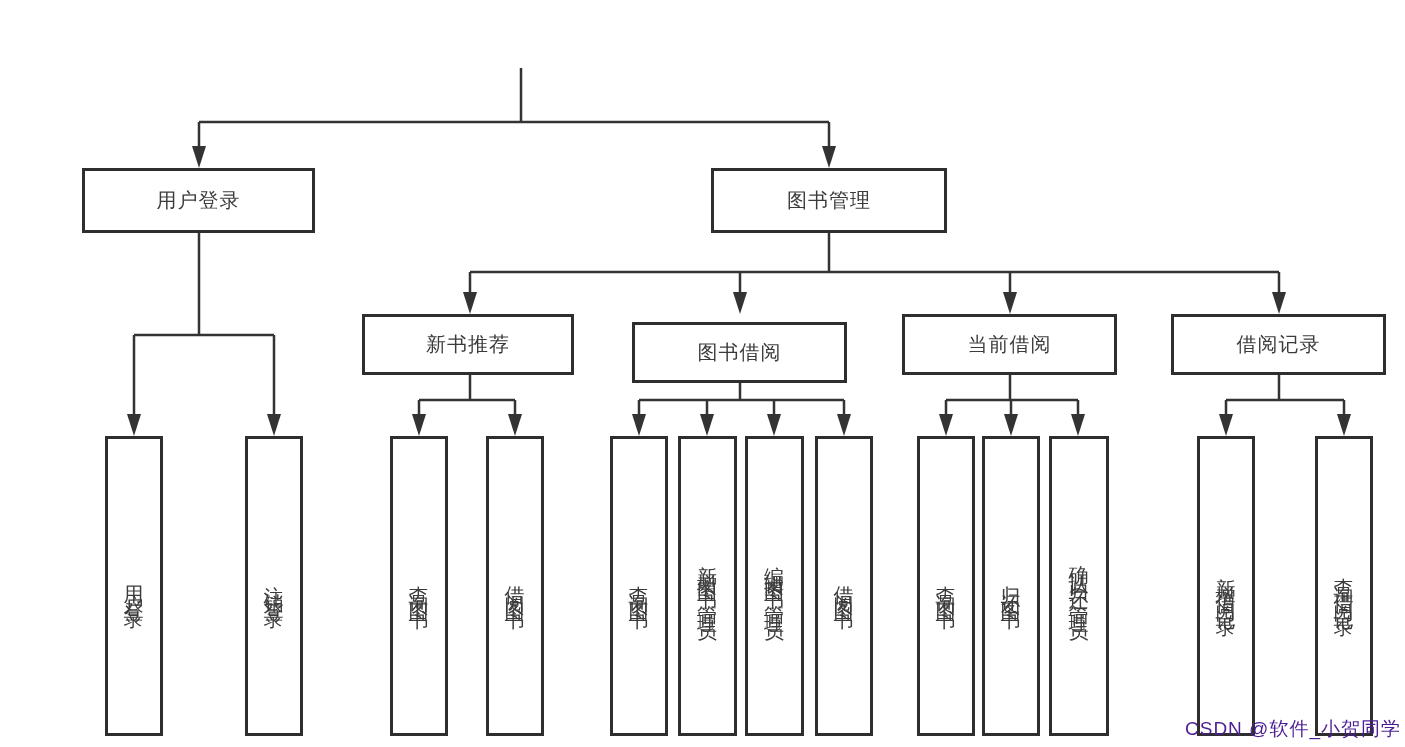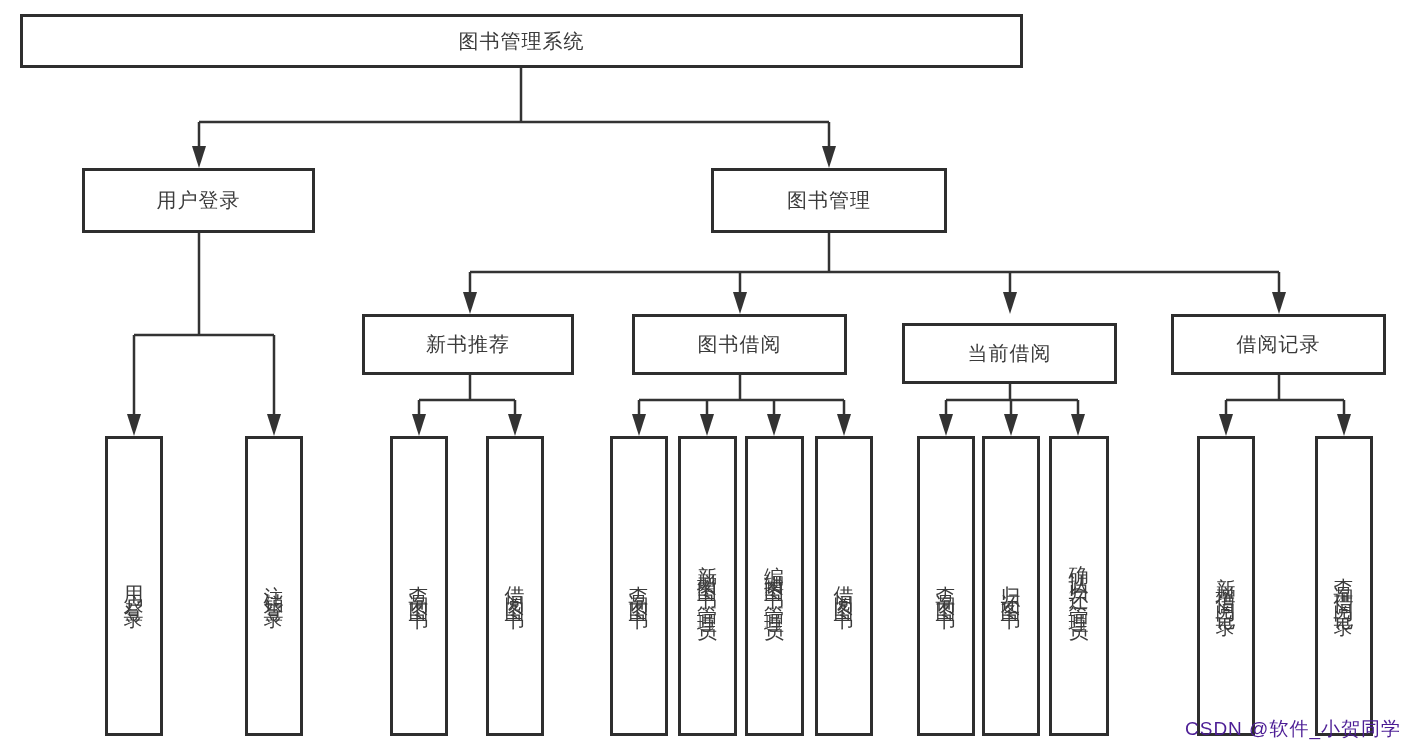--- a/index.html
+++ b/index.html
@@ -126,38 +126,35 @@
       <polygon points="767,414 781,414 774,436"></polygon>
       <polygon points="837,414 851,414 844,436"></polygon>
       <polygon points="939,414 953,414 946,436"></polygon>
       <polygon points="1004,414 1018,414 1011,436"></polygon>
       <polygon points="1071,414 1085,414 1078,436"></polygon>
       <polygon points="1219,414 1233,414 1226,436"></polygon>
       <polygon points="1337,414 1351,414 1344,436"></polygon>
     </g>
   </svg>
 
-  <div class="box" style="left:20px; top:14px; width:1003px; height:54px;">
-    <span>图书管理系统</span>
-  </div>
 
   <div class="box" style="left:82px; top:168px; width:233px; height:65px;">
     <span>用户登录</span>
   </div>
   <div class="box" style="left:711px; top:168px; width:236px; height:65px;">
     <span>图书管理</span>
   </div>
 
   <div class="box" style="left:362px; top:314px; width:212px; height:61px;">
     <span>新书推荐</span>
   </div>
-  <div class="box" style="left:632px; top:314px; width:215px; height:61px;">
+  <div class="box" style="left:632px; top:322px; width:215px; height:61px;">
     <span>图书借阅</span>
   </div>
-  <div class="box" style="left:902px; top:323px; width:215px; height:61px;">
+  <div class="box" style="left:902px; top:314px; width:215px; height:61px;">
     <span>当前借阅</span>
   </div>
   <div class="box" style="left:1171px; top:314px; width:215px; height:61px;">
     <span>借阅记录</span>
   </div>
 
   <div class="vbox" style="left:105px; top:436px; width:58px; height:300px;">
     <span>用户登录</span>
   </div>
   <div class="vbox" style="left:245px; top:436px; width:58px; height:300px;">

